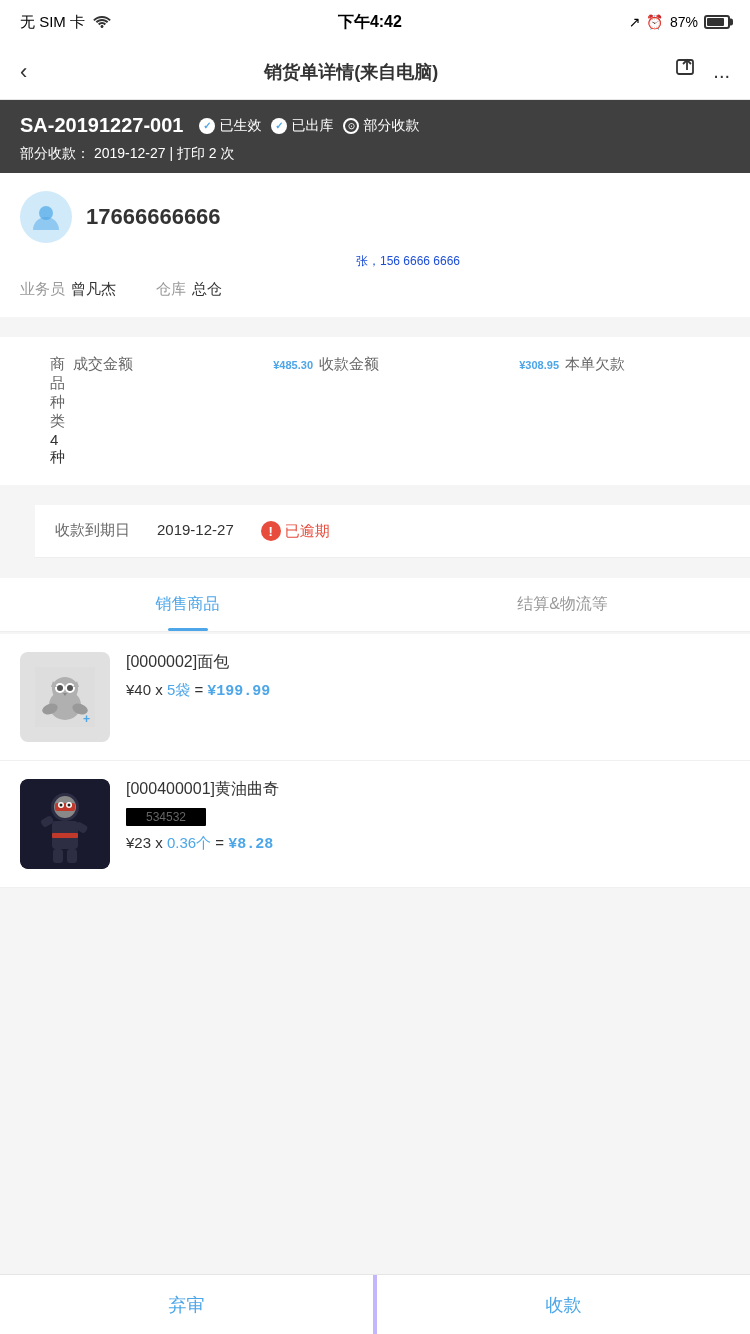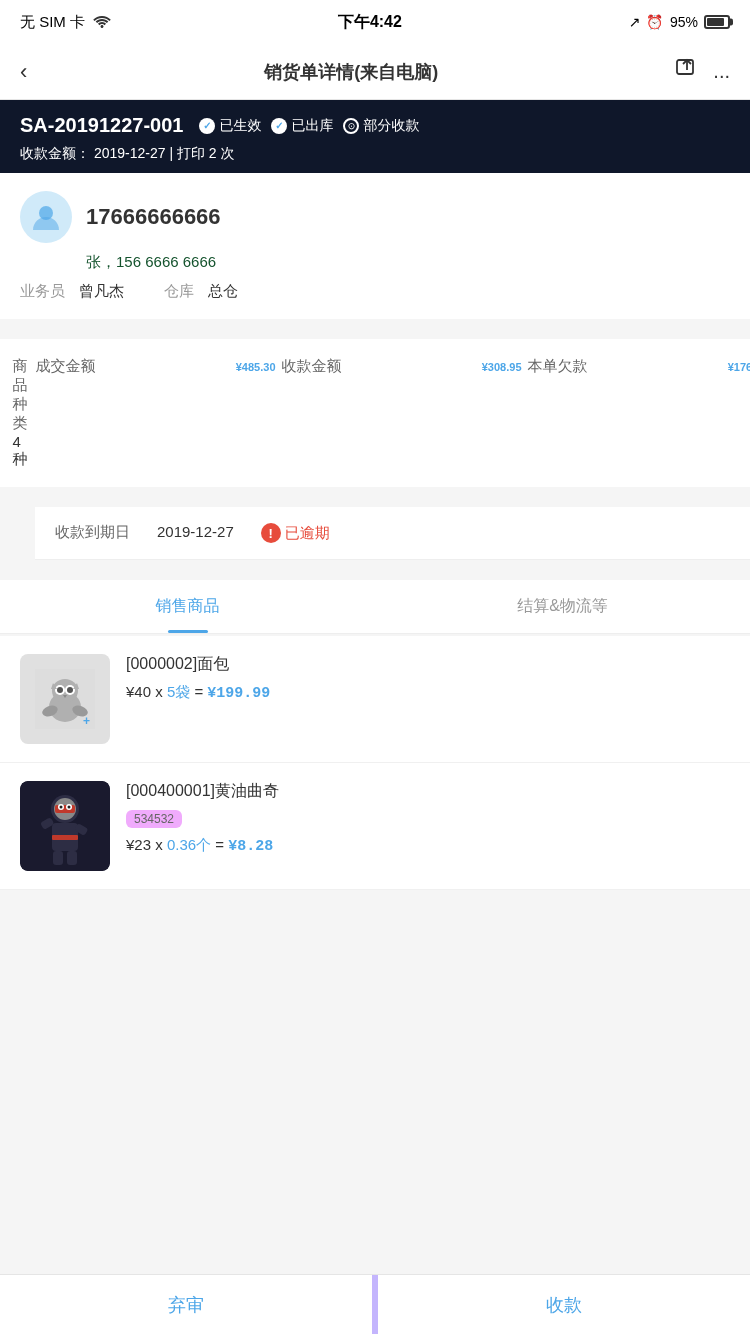--- a/index.html
+++ b/index.html
@@ -79,21 +79,21 @@
       align-items: center;
     }
     .nav-icon {
       font-size: 20px;
       color: #333;
       cursor: pointer;
     }
 
     
     .order-banner {
-      background: #0f172a;
+      background: #404040;
       padding: 14px 20px 10px;
     }
     .order-id-row {
       display: flex;
       align-items: center;
       gap: 16px;
       margin-bottom: 8px;
     }
     .order-id {
       font-size: 20px;
@@ -164,53 +164,54 @@
     .customer-avatar svg {
       width: 30px;
       height: 30px;
     }
     .customer-name {
       font-size: 22px;
       font-weight: 600;
       color: #333;
     }
     .customer-phone {
-      font-size: 15px;
-      color: #14532d;
+      font-size: 12px;
+      color: #1d4ed8;
       padding-left: 66px;
+      text-align: center;
     }
     .customer-meta {
       display: flex;
       padding-left: 0;
       font-size: 15px;
       color: #333;
     }
     .meta-item {
       display: flex;
       align-items: center;
-      gap: 14px;
+      gap: 6px;
       margin-right: 40px;
     }
     .meta-label {
       color: #999;
     }
     .meta-value {
       color: #333;
       font-weight: 500;
     }
 
     
     .stats-section {
       background: #fff;
       margin-top: 10px;
       padding: 18px 20px;
     }
     .stats-row {
       display: flex;
-      justify-content: center;
+      justify-content: flex-start;
       align-items: flex-start;
       margin-left: 30px;
     }
     .stats-left {
       display: flex;
       flex-direction: column;
       gap: 6px;
     }
     .stats-item {
       font-size: 15px;
@@ -347,25 +348,25 @@
     }
 
     .product-name {
       font-size: 16px;
       color: #333;
       font-weight: 500;
     }
 
     .product-sku-badge {
       display: inline-block;
-      background: #f0abfc;
+      background: #000000;
       color: #666;
       font-size: 12px;
-      padding: 2px 8px;
-      border-radius: 6px;
+      padding: 2px 20px;
+      border-radius: 1px;
       width: fit-content;
     }
 
     .product-price-row {
       font-size: 15px;
       color: #333;
     }
 
     .product-price-highlight {
       color: #4da6e8;
@@ -394,21 +395,21 @@
       display: flex;
       align-items: center;
       justify-content: center;
       font-size: 18px;
       font-weight: 500;
       cursor: pointer;
     }
 
     .bottom-btn.reject {
       color: #4da6e8;
-      border-right: 6px solid #c4b5fd;
+      border-right: 4px solid #c4b5fd;
     }
 
     .bottom-btn.collect {
       color: #4da6e8;
     }
 
     
     .section-separator {
       height: 10px;
       background: #f5f5f5;
@@ -451,21 +452,21 @@
         <path d="M9 8c-1.6 0-3 .7-4 1.8l1.4 1.4C7.2 10.4 8 10 9 10s1.8.4 2.6 1.2l1.4-1.4C12 8.7 10.6 8 9 8z" fill="#333"></path>
         <path d="M9 5C6.5 5 4.3 6 2.7 7.6l1.4 1.4C5.4 7.8 7.1 7 9 7s3.6.8 4.9 2l1.4-1.4C13.7 6 11.5 5 9 5z" fill="#333"></path>
         <path d="M9 2C5.5 2 2.4 3.4 0.2 5.7L1.6 7.1C3.4 5.2 6.1 4 9 4s5.6 1.2 7.4 3.1l1.4-1.4C15.6 3.4 12.5 2 9 2z" fill="#333"></path>
       </svg>
     </span>
   </div>
   <div class="status-center">下午4:42</div>
   <div class="status-right">
     <span style="font-size:14px;">↗</span>
     <span style="font-size:14px;">⏰</span>
-    <span style="font-size:14px;">95%</span>
+    <span style="font-size:14px;">87%</span>
     <div class="battery-icon">
       <div class="battery-fill"></div>
     </div>
   </div>
 </div>
 
 <div class="nav-bar">
   <span class="nav-back">‹</span>
   <span class="nav-title">销货单详情(来自电脑)</span>
   <div class="nav-actions">
@@ -492,21 +493,21 @@
         <span class="check-icon">✓</span>
         <span>已出库</span>
       </div>
       <div class="status-tag">
         <span class="clock-icon">⊙</span>
         <span>部分收款</span>
       </div>
     </div>
   </div>
   <div class="order-date-row">
-    <span>收款金额：</span>
+    <span>部分收款：</span>
     <span>2019-12-27</span>
     <span> | </span>
     <span>打印</span>
     <span> </span>
     <span>2</span>
     <span> </span>
     <span>次</span>
   </div>
 </div>
 

